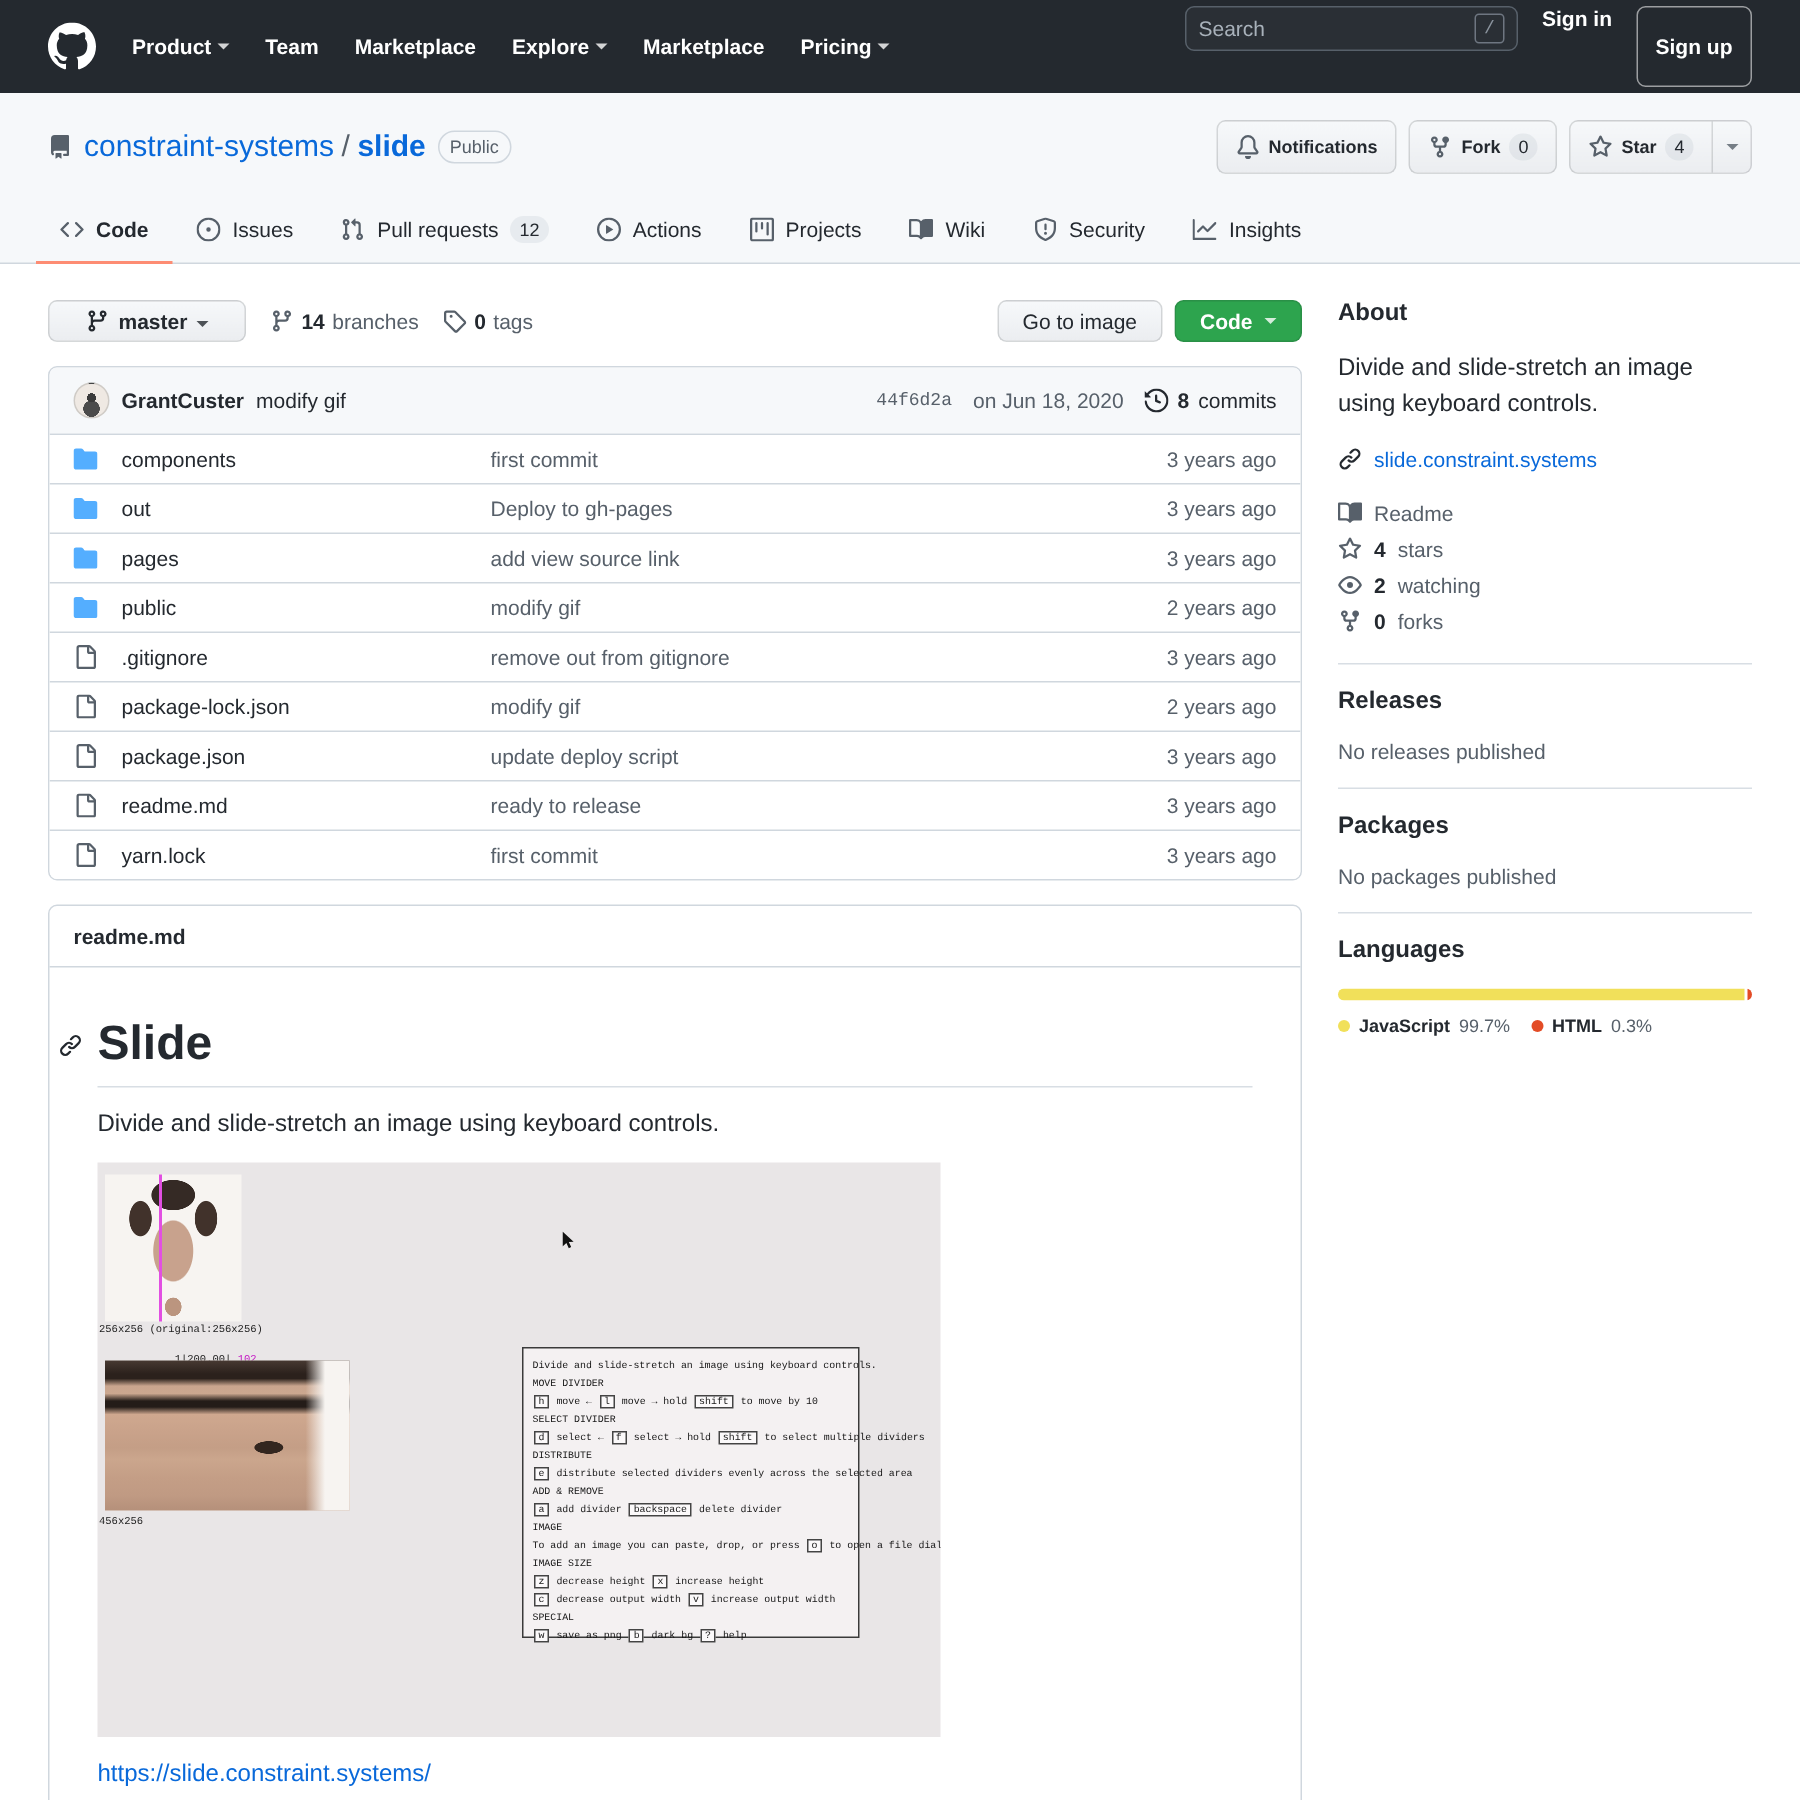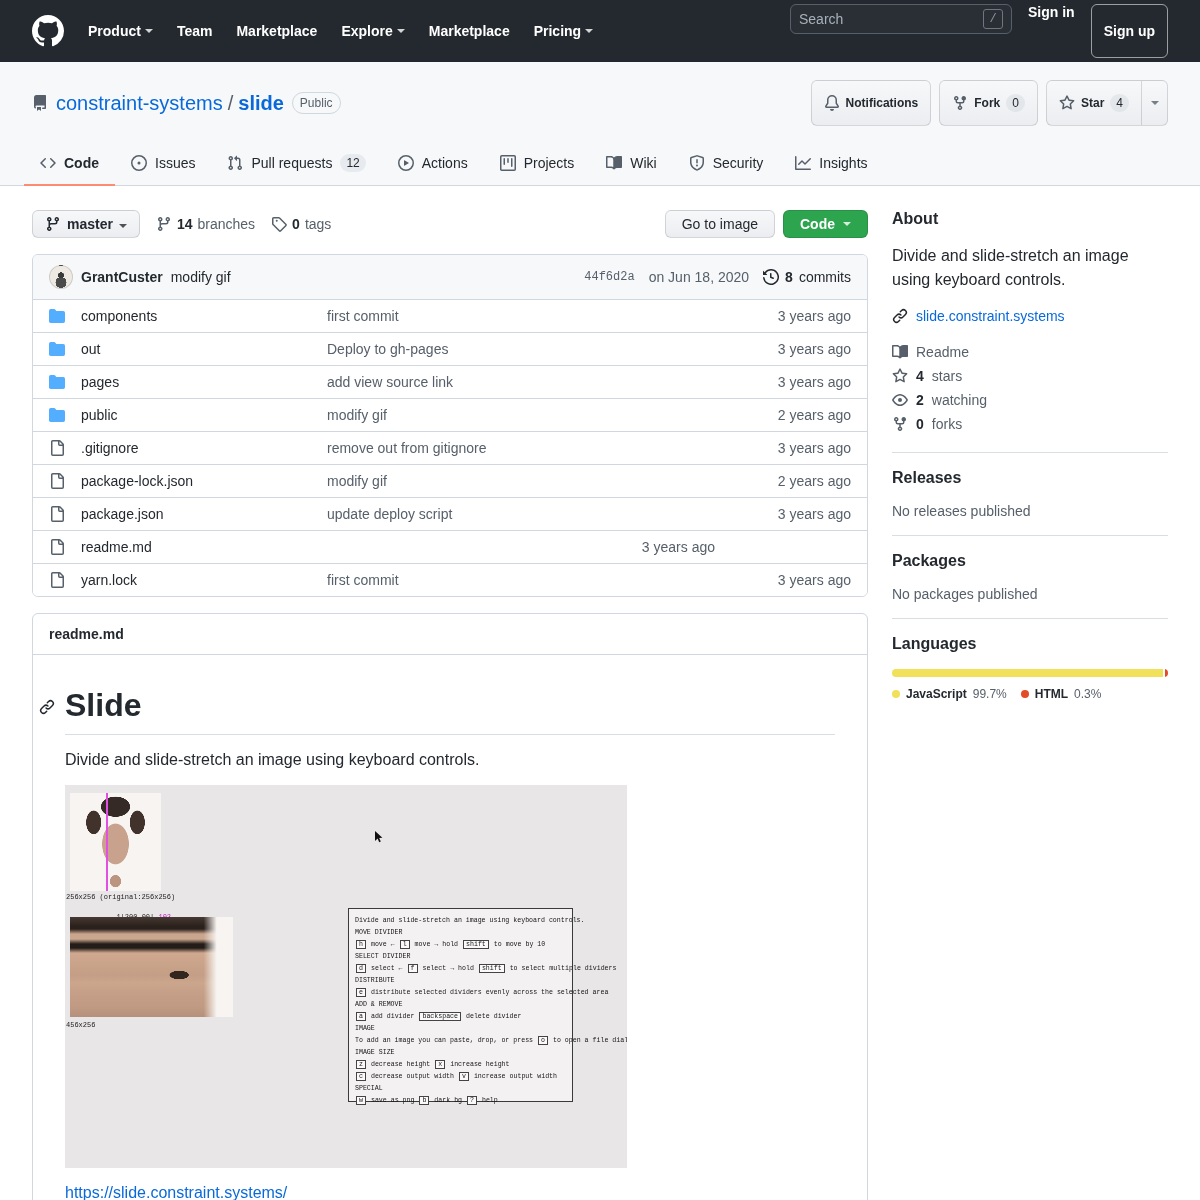--- a/index.html
+++ b/index.html
@@ -60,21 +60,21 @@
   .repo-name { font-weight:600; }
   .visibility-badge {
     margin-left:8px; font-size:12px; color:#57606a; border:1px solid #d0d7de;
     border-radius:2em; padding:1px 7px; line-height:18px; font-weight:500;
   }
   .repo-actions { margin-left:auto; display:flex; gap:8px; }
   .action-btn-group { display:flex; }
   .action-btn {
     display:flex; align-items:center; gap:6px; font-size:12px; font-weight:600;
     color:#24292f; background:#f6f8fa; border:1px solid rgba(27,31,36,0.15);
-    border-radius:6px; padding:3px 12px; height:46px; cursor:pointer; font-family:inherit;
+    border-radius:6px; padding:3px 12px; height:36px; cursor:pointer; font-family:inherit;
     background-image:linear-gradient(180deg,#f6f8fa,#ebedf0);
   }
   .action-btn .octicon { color:#57606a; }
   .count-pill {
     background:rgba(175,184,193,0.2); border-radius:2em; padding:0 6px;
     font-size:12px; font-weight:500; line-height:18px;
   }
   .split-left { border-top-right-radius:0; border-bottom-right-radius:0; }
   .split-caret {
     width:26px; display:flex; align-items:center; justify-content:center;
@@ -94,21 +94,21 @@
 
   
   .main-wrap { display:flex; padding:24px 32px 0; gap:24px; }
   .main-col { flex:1; min-width:0; }
   .side-col { width:276px; flex:none; }
 
   
   .branch-bar { display:flex; align-items:center; margin-bottom:16px; }
   .branch-btn {
     display:flex; align-items:flex-end; gap:6px; background:#f6f8fa;
-    border:1px solid rgba(27,31,36,0.15); border-radius:6px; padding:5px 12px;
+    border:1px solid rgba(27,31,36,0.15); border-radius:6px; padding:5px 24px;
     font-size:14px; font-weight:600; cursor:pointer; font-family:inherit;
     background-image:linear-gradient(180deg,#f6f8fa,#ebedf0); color:#24292f;
   }
   .branch-stats { display:flex; gap:16px; margin-left:16px; color:#57606a; font-size:14px; }
   .branch-stat { display:flex; align-items:center; gap:5px; cursor:pointer; }
   .branch-stat b { color:#24292f; font-weight:600; }
   .branch-bar-right { margin-left:auto; display:flex; gap:8px; }
   .goto-file-btn {
     background:#f6f8fa; background-image:linear-gradient(180deg,#f6f8fa,#ebedf0);
     border:1px solid rgba(27,31,36,0.15);
@@ -507,20 +507,21 @@
             <a class="file-msg">update deploy script</a>
             <a class="file-age">3 years ago</a>
           </div>
           <div class="file-row">
             <span>
               <svg viewBox="0 0 16 16" width="16" height="16" fill="currentColor" class="octicon-file">
                 <path d="M2 1.75C2 .784 2.784 0 3.75 0h6.586c.464 0 .909.184 1.237.513l2.914 2.914c.329.328.513.773.513 1.237v9.586A1.75 1.75 0 0 1 13.25 16h-9.5A1.75 1.75 0 0 1 2 14.25V1.75zm1.75-.25a.25.25 0 0 0-.25.25v12.5c0 .138.112.25.25.25h9.5a.25.25 0 0 0 .25-.25V6h-2.75A1.75 1.75 0 0 1 9 4.25V1.5H3.75zm6.75.062V4.25c0 .138.112.25.25.25h2.688a.252.252 0 0 0-.011-.013L10.513 1.573a.252.252 0 0 0-.013-.011z"></path>
               </svg>
             </span>
             <a class="file-name">readme.md</a>
+            <a class="file-msg">ready to release</a>
             <a class="file-age">3 years ago</a>
           </div>
           <div class="file-row">
             <span>
               <svg viewBox="0 0 16 16" width="16" height="16" fill="currentColor" class="octicon-file">
                 <path d="M2 1.75C2 .784 2.784 0 3.75 0h6.586c.464 0 .909.184 1.237.513l2.914 2.914c.329.328.513.773.513 1.237v9.586A1.75 1.75 0 0 1 13.25 16h-9.5A1.75 1.75 0 0 1 2 14.25V1.75zm1.75-.25a.25.25 0 0 0-.25.25v12.5c0 .138.112.25.25.25h9.5a.25.25 0 0 0 .25-.25V6h-2.75A1.75 1.75 0 0 1 9 4.25V1.5H3.75zm6.75.062V4.25c0 .138.112.25.25.25h2.688a.252.252 0 0 0-.011-.013L10.513 1.573a.252.252 0 0 0-.013-.011z"></path>
               </svg>
             </span>
             <a class="file-name">yarn.lock</a>
             <a class="file-msg">first commit</a>

